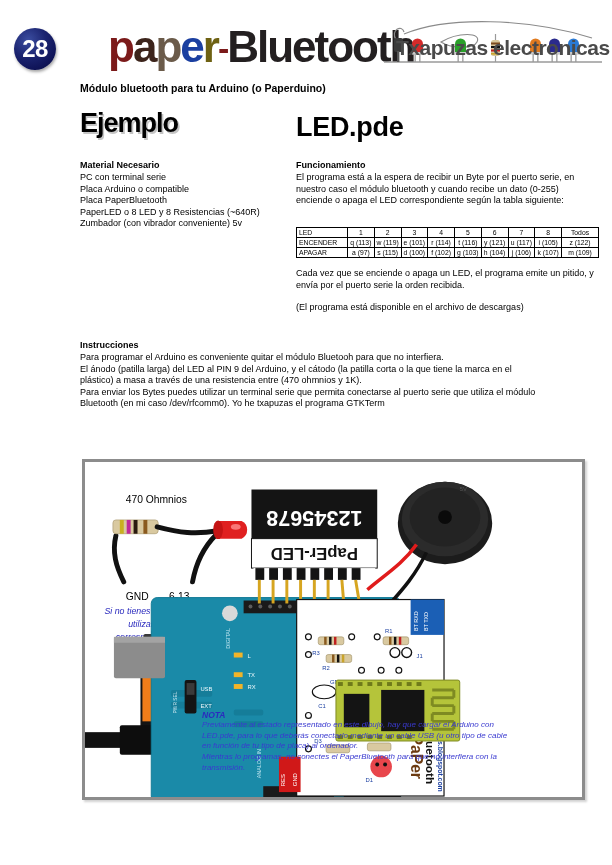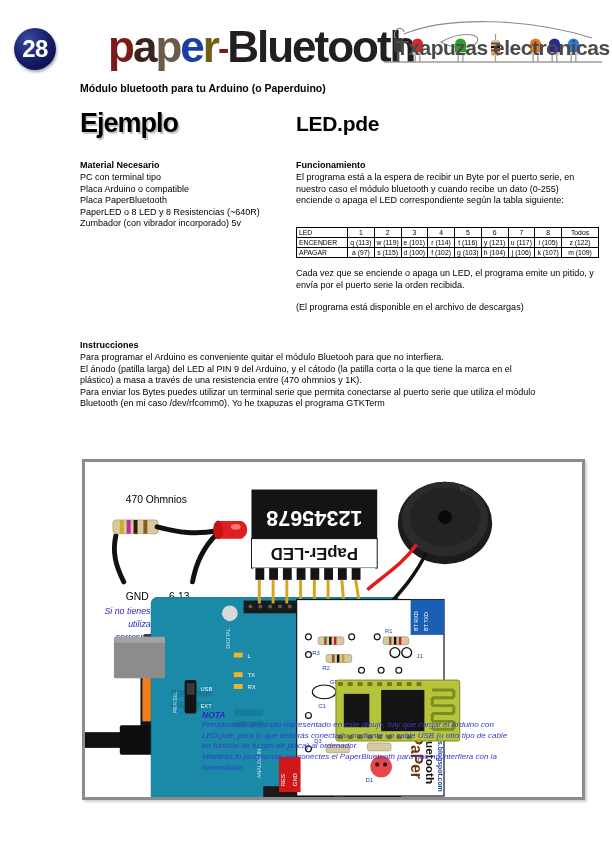--- a/index.html
+++ b/index.html
@@ -37,21 +37,21 @@
   #logo-txapuzas .txt{
     position:absolute;left:18px;top:22px;font-size:21px;font-weight:bold;color:#4a4a4a;
     letter-spacing:-.5px;white-space:nowrap;
   }
 
   #subtitle{left:80px;top:82px;font-size:10.5px;font-weight:bold;}
 
   
   #h-ejemplo{left:80px;top:108px;font-size:27px;font-weight:bold;letter-spacing:-1px;
     text-shadow:1.6px 1.6px 0 rgba(150,150,150,.55);}
-  #h-ledpde{left:296px;top:112px;font-size:21px;font-weight:bold;letter-spacing:-.3px;}
+  #h-ledpde{left:296px;top:112px;font-size:27px;font-weight:bold;letter-spacing:-.3px;}
 
   .sec-head{font-size:9px;font-weight:bold;}
   .body-txt{font-size:9px;line-height:11.6px;}
 
   #material-head{left:80px;top:160px;}
   #material-list{left:80px;top:172px;width:215px;}
   #material-list div{white-space:nowrap;}
 
   #func-head{left:296px;top:160px;}
   #func-text{left:296px;top:172px;width:300px;}
@@ -143,25 +143,25 @@
     </g>
   </svg>
   <div class="txt">Txapuzas electronicas</div>
 </div>
 
 <div class="abs" id="subtitle">Módulo bluetooth para tu Arduino (o Paperduino)</div>
 
 <div class="abs" id="h-ejemplo">Ejemplo</div>
 <div class="abs sec-head" id="material-head">Material Necesario</div>
 <div class="abs body-txt" id="material-list">
-    <div>PC con terminal tipo</div>
+    <div>PC con terminal serie</div>
     <div>Placa Arduino o compatible</div>
     <div>Placa PaperBluetooth</div>
     <div>PaperLED o 8 LED y 8 Resistencias (~640R)</div>
-    <div>Zumbador (con vibrador incorporado) 5v</div>
+    <div>Zumbador (con vibrador conveniente) 5v</div>
   </div>
 
 <div class="abs" id="h-ledpde">LED.pde</div>
 <div class="abs sec-head" id="func-head">Funcionamiento</div>
 <div class="abs body-txt" id="func-text">El programa está a la espera de recibir un Byte por el puerto serie, en nuestro caso el módulo bluetooth y cuando recibe un dato (0-255) enciende o apaga el LED correspondiente según la tabla siguiente:</div>
 
 <table id="led-table">
   <thead>
       <tr>
         <td class="rowlab">LED</td>

